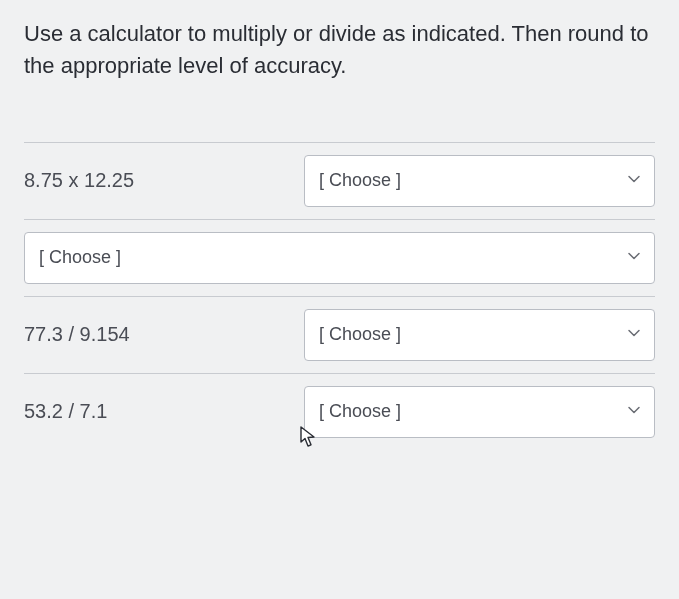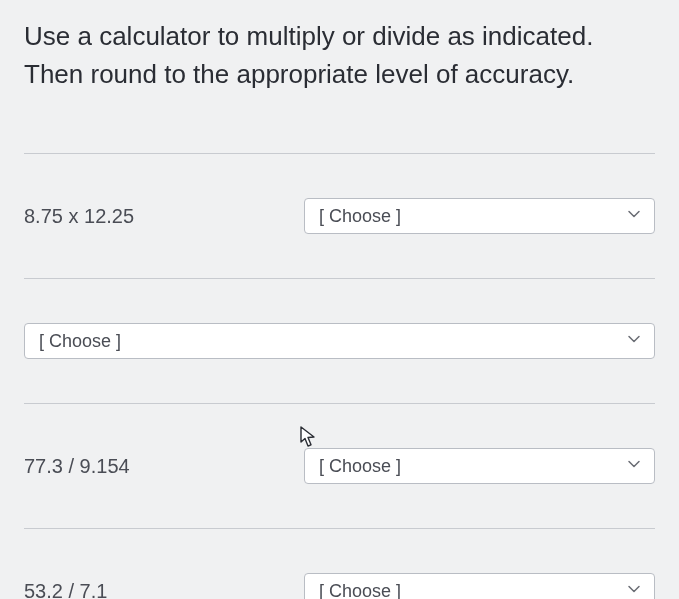--- a/index.html
+++ b/index.html
@@ -6,44 +6,44 @@
     body {
       width: 679px;
       height: 599px;
       background: #f0f1f2;
       font-family: -apple-system, BlinkMacSystemFont, 'Segoe UI', Arial, sans-serif;
       padding: 18px 24px 0 24px;
       color: #2a2d34;
       overflow: hidden;
     }
     .instructions {
-      font-size: 26px;
+      font-size: 22px;
       line-height: 1.45;
       color: #2a2d34;
       margin-bottom: 60px;
     }
     .row {
       display: flex;
       align-items: center;
       border-top: 1px solid #c8cbd0;
-      padding: 44px 0;
+      padding: 12px 0;
     }
     .row:last-child { padding-bottom: 12px; }
     .expr {
       flex: 0 0 280px;
       font-size: 20px;
       color: #4a4d55;
     }
     .select-wrap {
       flex: 1;
       position: relative;
     }
     .select {
       width: 100%;
-      height: 36px;
+      height: 52px;
       background: #fff;
       border: 1px solid #b9bdc4;
       border-radius: 4px;
       padding: 0 40px 0 14px;
       font-size: 18px;
       color: #4a4d55;
       display: flex;
       align-items: center;
       cursor: pointer;
     }

